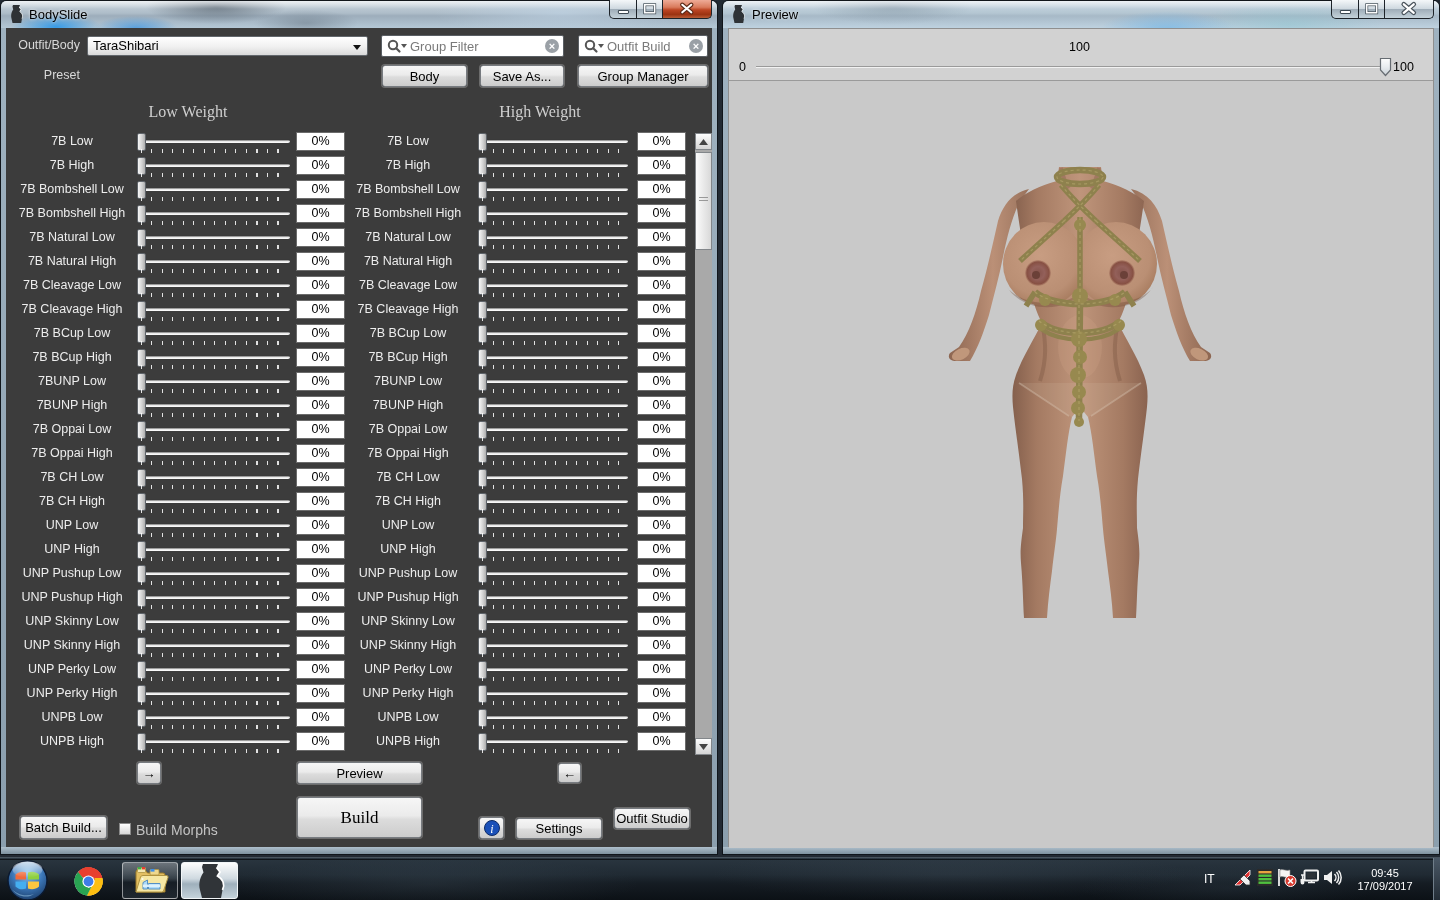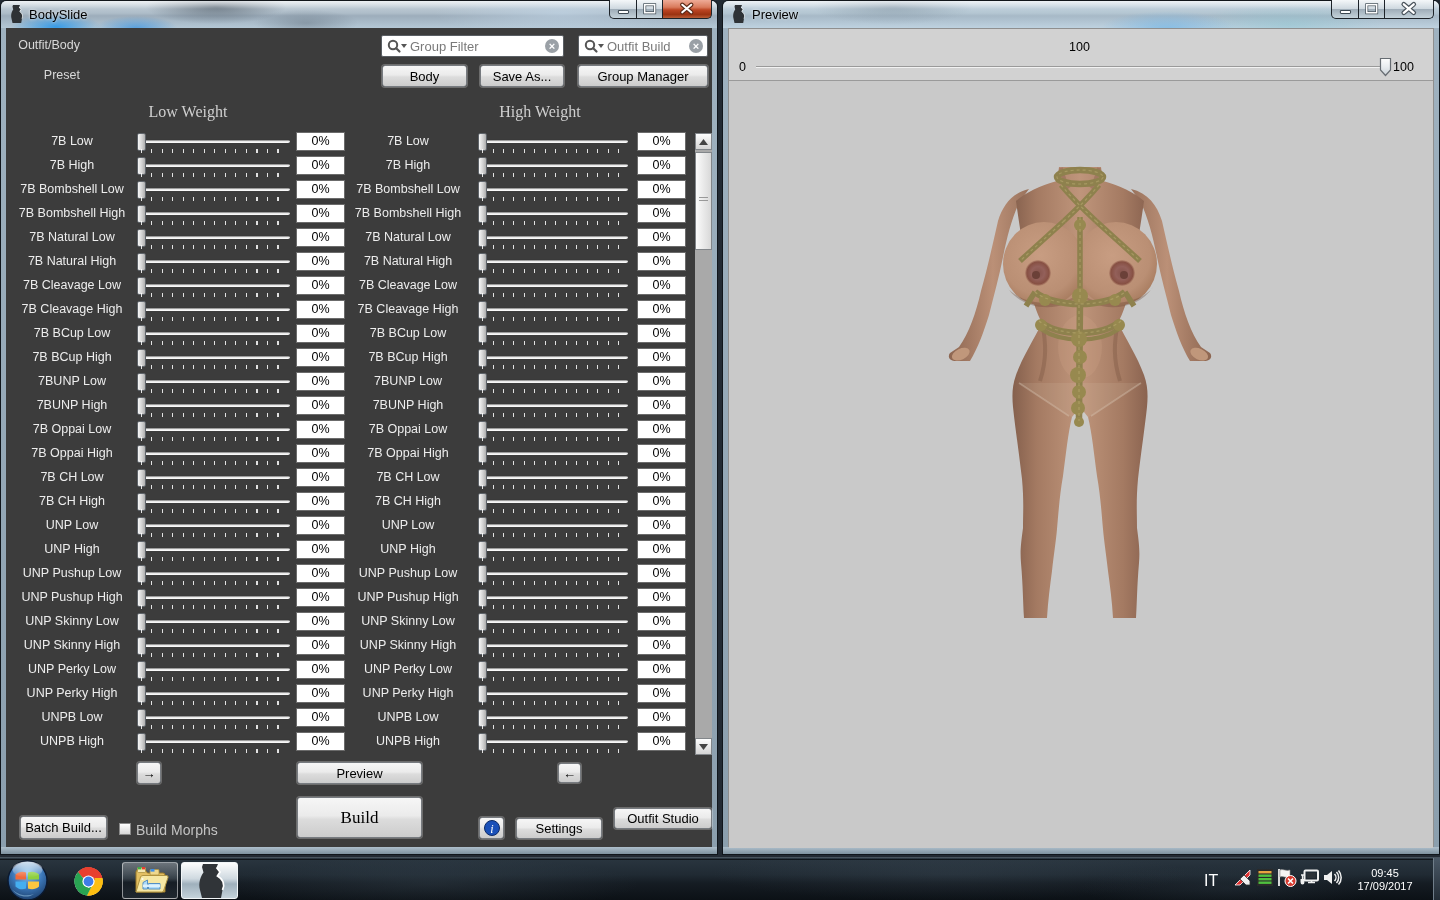--- a/index.html
+++ b/index.html
@@ -71,21 +71,21 @@
 
 #taskbar{position:absolute;left:0;top:857px;width:1440px;height:43px;
   background:
    radial-gradient(280px 36px at 430px 26px, rgba(90,110,124,.18), rgba(0,0,0,0) 75%),
    radial-gradient(320px 36px at 950px 16px, rgba(85,102,116,.16), rgba(0,0,0,0) 75%),
    radial-gradient(200px 30px at 1230px 30px, rgba(66,84,98,.2), rgba(0,0,0,0) 75%),
    linear-gradient(to bottom,#2a3640 0%,#202a33 40%,#151c23 60%,#0c1116 100%);
   border-top:1px solid #49555f;}
 #taskbar:before{content:"";position:absolute;left:0;top:1px;width:100%;height:1px;background:rgba(10,14,18,.8);}
 .tbtn{position:absolute;top:4px;width:58px;height:37px;border:1px solid rgba(255,255,255,.4);border-radius:3px;}
-.traytxt{position:absolute;color:#fff;font-size:16px;}
+.traytxt{position:absolute;color:#fff;font-size:12px;}
 .clock{position:absolute;color:#fff;font-size:11px;text-align:center;}
 </style></head><body>
 <div class="win" style="left:0;width:718px;">
 <div class="titlebar tb-bs"></div>
 <div class="abs" style="left:9px;top:5px;z-index:3;"><svg width="14" height="18" viewBox="0 0 14 18">
         <path d="M4 0 L11 0 L10.2 2 L12 4.5 L10.8 6.5 C13.6 8.5 14.2 11 13 13.5 L12.2 18 L3.5 18 L2.5 13.5 C1.5 10 2.8 6.5 4.2 4.5 L3.5 1.5 Z" fill="#2e3236"></path>
         <path d="M10.2 2 L12 4.5 L10.8 6.5 C13.6 8.5 14.2 11 13 13.5" fill="none" stroke="#e8eef2" stroke-width="1"></path>
       </svg></div>
 <div class="tbtext" style="left:29px;">BodySlide</div>
 <div class="caps" style="left:609px;">
@@ -107,20 +107,21 @@
             <path d="M19.5 5 L29 13 M29 5 L19.5 13" stroke="#fff" stroke-width="2.2"></path>
           </g>
         </svg>
   </div>
 </div>
 <div class="glass glass-l"></div>
     <div class="glass glass-r" style="left:712px;"></div>
     <div class="glass-b abs" style="top:847px;width:718px;"></div>
 <div class="abs" style="left:6px;top:28px;width:706px;height:819px;background:#3c3c3c;">
 <div class="abs" style="left:2px;top:10px;width:72px;text-align:right;color:#d9d9d9;font-size:12.5px;">Outfit/Body</div>
+      <div class="combo" style="left:81px;top:8px;width:281px;">TaraShibari<span class="arr"></span></div>
       <div class="search" style="left:375px;top:7px;width:183px;">
         <span class="mag"><svg width="20" height="15" viewBox="0 0 20 15">
             <circle cx="6" cy="6" r="4.2" fill="none" stroke="#555" stroke-width="2"></circle>
             <path d="M9.2 9.2 L12.5 12.5" stroke="#555" stroke-width="2.2" stroke-linecap="round"></path>
             <path d="M14 5 l6 0 l-3 4 z" fill="#555"></path>
           </svg></span>
         <span class="txt">Group Filter</span>
         <span class="cx">×</span>
       </div>
       <div class="search" style="left:572px;top:7px;width:130px;">
@@ -422,21 +423,21 @@
         <div class="abs" style="left:119px;top:823px;width:12px;height:12px;background:linear-gradient(to bottom,#fefefe,#d5d5d5);border:1px solid #8a8a8a;"></div>
         <div class="abs" style="left:136px;top:822px;color:#c3c3c3;font-size:14px;">Build Morphs</div>
         <div class="btn7" style="left:479px;top:817px;width:25px;height:22px;">
           <svg width="16" height="16" viewBox="0 0 16 16">
             <circle cx="8" cy="8" r="7.5" fill="#1a50b8"></circle>
             <circle cx="8" cy="8" r="7.5" fill="none" stroke="#0c2a66" stroke-width="1"></circle>
             <text x="8" y="12.5" text-anchor="middle" font-size="12" font-family="Liberation Serif" font-style="italic" fill="#fff">i</text>
           </svg>
         </div>
         <div class="btn7" style="left:516px;top:818px;width:86px;height:21px;">Settings</div>
-        <div class="btn7" style="left:614px;top:808px;width:98px;height:21px;">Outfit Studio</div>
+        <div class="btn7" style="left:614px;top:808px;width:76px;height:21px;">Outfit Studio</div>
       </div>
     </div>
 </div>
 <div class="win" style="left:722px;width:718px;">
 <div class="titlebar tb-pv"></div>
 <div class="abs" style="left:9px;top:5px;z-index:3;"><svg width="14" height="18" viewBox="0 0 14 18">
         <path d="M4 0 L11 0 L10.2 2 L12 4.5 L10.8 6.5 C13.6 8.5 14.2 11 13 13.5 L12.2 18 L3.5 18 L2.5 13.5 C1.5 10 2.8 6.5 4.2 4.5 L3.5 1.5 Z" fill="#2e3236"></path>
         <path d="M10.2 2 L12 4.5 L10.8 6.5 C13.6 8.5 14.2 11 13 13.5" fill="none" stroke="#e8eef2" stroke-width="1"></path>
       </svg></div>
 <div class="tbtext" style="left:30px;">Preview</div>

